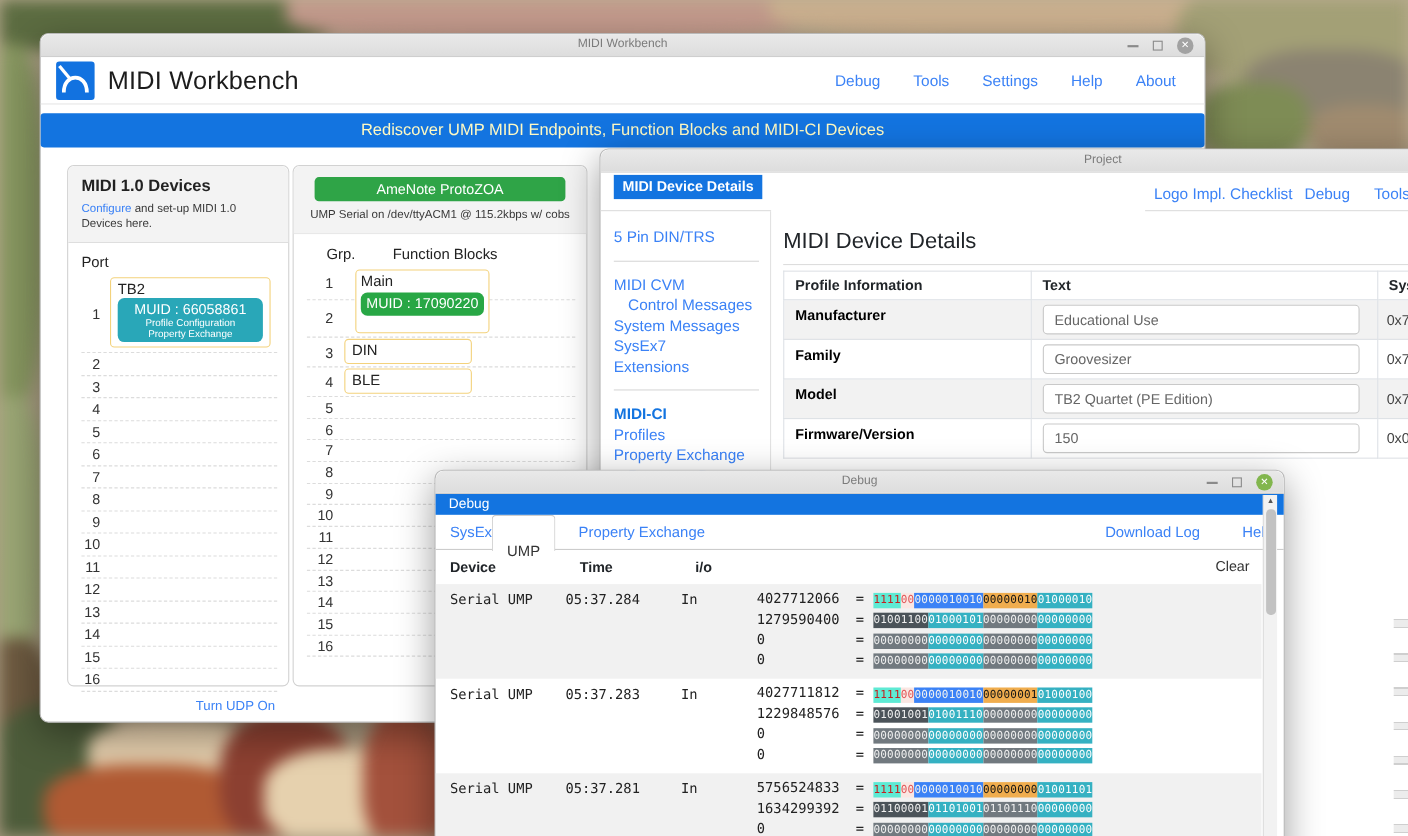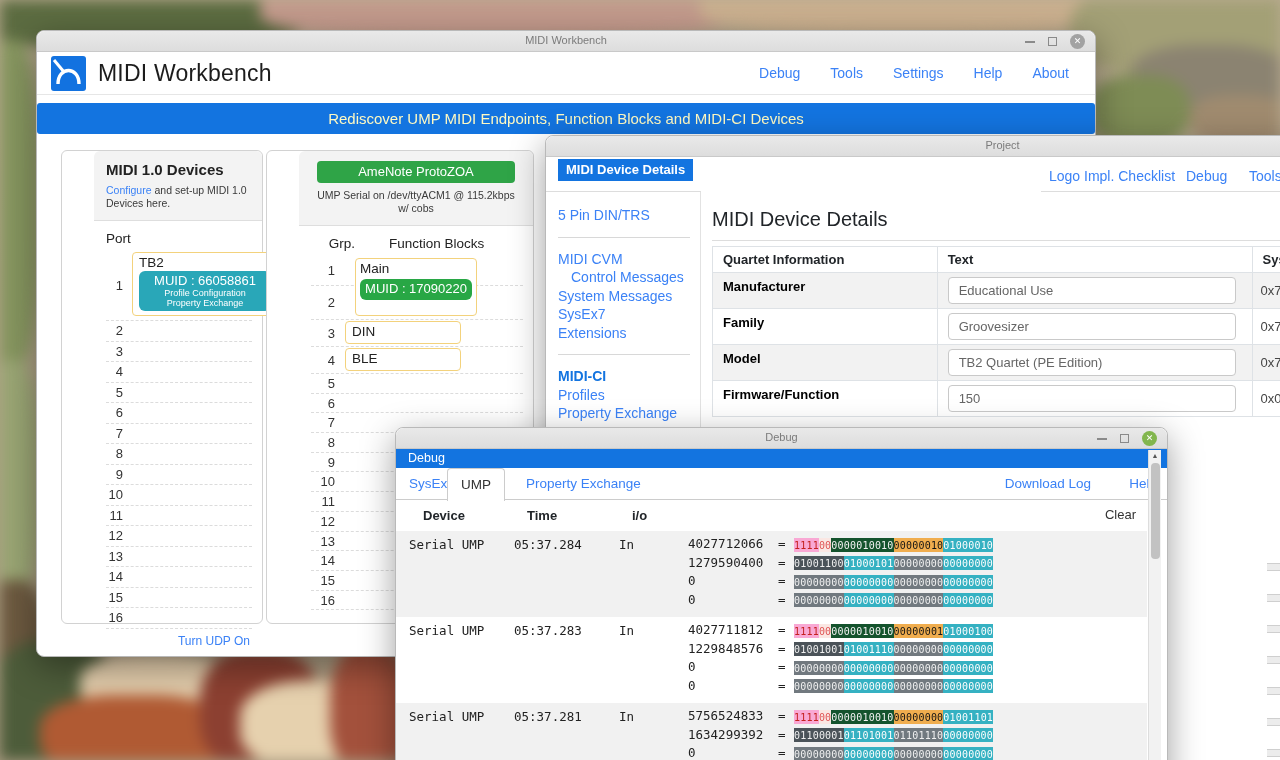--- a/index.html
+++ b/index.html
@@ -40,21 +40,21 @@
   #main-win { left:36px; top:30px; width:1060px; height:627px; border-radius:8px; z-index:1; }
   #main-win .titlebar { border-radius:8px 8px 0 0; }
   .appbar { position:relative; height:43px; border-bottom:1px solid #e6e6e6; display:flex; align-items:center; padding-left:14px; }
   .logo { width:35px; height:35px; background:#1272e0; border-radius:3px; flex:0 0 auto; }
   .app-title { font-size:23px; font-weight:400; color:#1c1c1c; margin-left:12px; letter-spacing:.2px; }
   .main-menu { margin-left:auto; display:flex; gap:30px; padding-right:26px; }
   .mlink { font-size:14px; color:#3b82f6; text-decoration:none; cursor:pointer; }
   .banner { margin-top:8px; height:31px; background:#1374e0; color:#fef9c3; font-size:15px; text-align:center; line-height:31px; border-radius:3px; }
   .content { position:relative; height:523px; }
 
-  .panel { position:absolute; top:16px; border:1px solid #d2d2d2; border-radius:6px; background:#fff;padding-left:32px; }
+  .panel { position:absolute; top:16px; border:1px solid #d2d2d2; border-radius:6px; background:#fff; }
   .panel-h { background:#f3f3f3; border-bottom:1px solid #dedede; border-radius:6px 6px 0 0; padding:10px 12px; }
   #panel-midi10 { left:24px; width:202px; height:474px; }
   #panel-proto  { left:229px; width:268px; height:474px; }
   .ph-title { font-size:15px; font-weight:bold; color:#222; }
   .ph-sub { font-size:10.5px; color:#3a3a3a; margin-top:6px; line-height:13px; }
   .blue-link { color:#3b82f6; cursor:pointer; text-decoration:none;margin-top:35px; }
   .proto-btn { display:block; width:94%; margin:0 auto; background:#2fa447; color:#fff; border:none; border-radius:4px; font-size:13px; padding:3px 0 4px; text-align:center; cursor:pointer; font-family:inherit; }
   .panel-b { padding:10px 10px 4px 12px; position:relative; }
   .col-head { font-size:13.5px; color:#222; margin-bottom:5px; }
   .prow { display:flex; border-bottom:1px dashed #dcdcdc; min-height:19.5px; align-items:flex-start; }
@@ -110,38 +110,38 @@
   .dev-input { width:288px; height:27px; border:1px solid #c9c9c9; border-radius:4px; padding:0 10px; font-size:13px; color:#666; background:#fff; font-family:inherit; }
   .stripes { position:absolute; left:565px; right:0; top:348px; height:292px;
     background:repeating-linear-gradient(180deg,#fff 0 23px,#cfcfcf 23px 24px,#ececec 24px 30px,#cfcfcf 30px 31px); }
 
   
   #debug-win { left:395px; top:427px; width:773px; height:400px; border-radius:8px 8px 0 0; z-index:3; }
   #debug-win .titlebar { border-radius:8px 8px 0 0; }
   .dbg-bluebar { height:19px; background:#1374e0; color:#fff; font-size:12.5px; line-height:19px; padding-left:12px; }
   .dbg-tabs { position:relative; height:32px; border-bottom:1px solid #ccc; }
   .dtab-link { position:absolute; top:8px; font-size:13.5px; color:#3b82f6; cursor:pointer; }
-  .dtab-active { position:absolute; left:51px; top:0; height:33px; line-height:31px; padding:0 13px; background:#fff; border:1px solid #ccc; border-bottom:none; border-radius:4px 4px 0 0; font-size:13.5px; color:#333; cursor:pointer; }
+  .dtab-active { position:absolute; left:51px; top:0; height:33px; line-height:31px; padding:16px 13px; background:#fff; border:1px solid #ccc; border-bottom:none; border-radius:4px 4px 0 0; font-size:13.5px; color:#333; cursor:pointer; }
   .dbg-cols { position:relative; height:30px; }
   .dcol { position:absolute; top:8px; font-size:13px; font-weight:bold; color:#212529; }
   .dclear { position:absolute; top:7px; right:31px; font-size:13px; color:#333; cursor:pointer; }
   .dbg-log { position:absolute; left:0; right:20px; top:103px; bottom:0; overflow:hidden; }
   .lrow { display:flex; padding:5px 0 7px; font-family:"DejaVu Sans Mono", monospace; font-size:12.5px; color:#222; }
   .lrow.gray { background:#f1f1f1; }
   .ldev { width:118px; padding-left:13px; flex:0 0 auto; line-height:18px; }
   .ltime { width:105px; flex:0 0 auto; line-height:18px; }
   .lio { width:69px; flex:0 0 auto; line-height:18px; }
   .ldata { flex:1; }
   .dline { height:18.5px; white-space:nowrap; }
   .dval { display:inline-block; width:90px; }
   .deq { display:inline-block; width:16px; }
   .bits span { font-size:10px; padding:1.5px 0; letter-spacing:.2px; }
-  .s-a { background:#f9a8d4; color:#c5201f; }
+  .s-a { background:#5eead4; color:#c5201f; }
   .s-r { background:#fae7e3; color:#e05555; }
-  .s-d { background:#14532d; color:#f2f2f2; }
+  .s-d { background:#3b82f6; color:#f2f2f2; }
   .s-m { background:#f0ad4e; color:#141414; }
   .s-t { background:#35b1c2; color:#fdfdfd; }
   .s-g1 { background:#4b5359; color:#f0f0f0; }
   .s-g2 { background:#71797f; color:#f0f0f0; }
   .dbg-scroll { position:absolute; right:6px; top:22px; bottom:0; width:13px; background:#f2f2f2; border-left:1px solid #ddd; }
   .scroll-up { font-size:7px; color:#555; text-align:center; line-height:12px; }
   .scroll-thumb { position:absolute; left:2px; top:13px; width:9px; height:96px; background:#c2c2c2; border-radius:4px; }
 </style>
 </head>
 <body>
@@ -358,21 +358,21 @@
       <div class="side-item">Profiles</div>
       <div class="side-item">Property Exchange</div>
       <div class="side-item indent">Resource Data</div>
     </div>
   <div class="proj-main">
     <div class="proj-heading">MIDI Device Details</div>
     <div class="proj-hr"></div>
     <table class="dev-table">
       <thead>
           <tr id="dev-thead">
-            <th>Quartet Information</th>
+            <th>Profile Information</th>
             <th>Text</th>
             <th>SysEx</th>
           </tr>
         </thead>
       <tbody id="dev-tbody">
           <tr class="odd">
             <td class="lbl">Manufacturer</td>
             <td class="txt"><input class="dev-input" type="text" value="Educational Use" style=""></td>
             <td class="sx">0x7D</td>
           </tr>
@@ -380,21 +380,21 @@
             <td class="lbl">Family</td>
             <td class="txt"><input class="dev-input" type="text" value="Groovesizer" style=""></td>
             <td class="sx">0x7F</td>
           </tr>
           <tr class="odd">
             <td class="lbl">Model</td>
             <td class="txt"><input class="dev-input" type="text" value="TB2 Quartet (PE Edition)" style=""></td>
             <td class="sx">0x7F</td>
           </tr>
           <tr class="even">
-            <td class="lbl">Firmware/Function</td>
+            <td class="lbl">Firmware/Version</td>
             <td class="txt"><input class="dev-input" type="text" value="150" style=""></td>
             <td class="sx">0x04</td>
           </tr>
         </tbody>
     </table>
 
     <div class="stripes"></div>
   </div>
 </div>
 
@@ -409,21 +409,21 @@
   </div>
   <div class="dbg-bluebar">Debug</div>
   <div class="dbg-tabs">
     <span class="dtab-link" style="left:13px">SysEx7</span>
     <span class="dtab-active">UMP</span>
     <span class="dtab-link" style="left:130px">Property Exchange</span>
     <span class="dtab-link" style="right:76px">Download Log</span>
     <span class="dtab-link" style="right:10px">Help</span>
   </div>
   <div class="dbg-cols">
-    <span class="dcol" style="left:27px">Device</span>
+    <span class="dcol" style="left:13px">Device</span>
     <span class="dcol" style="left:131px">Time</span>
     <span class="dcol" style="left:236px">i/o</span>
     <span class="dclear">Clear</span>
   </div>
   <div class="dbg-log" id="dbg-log">
       <div class="lrow gray">
         <span class="ldev">Serial UMP</span>
         <span class="ltime">05:37.284</span>
         <span class="lio">In</span>
         <div class="ldata">

